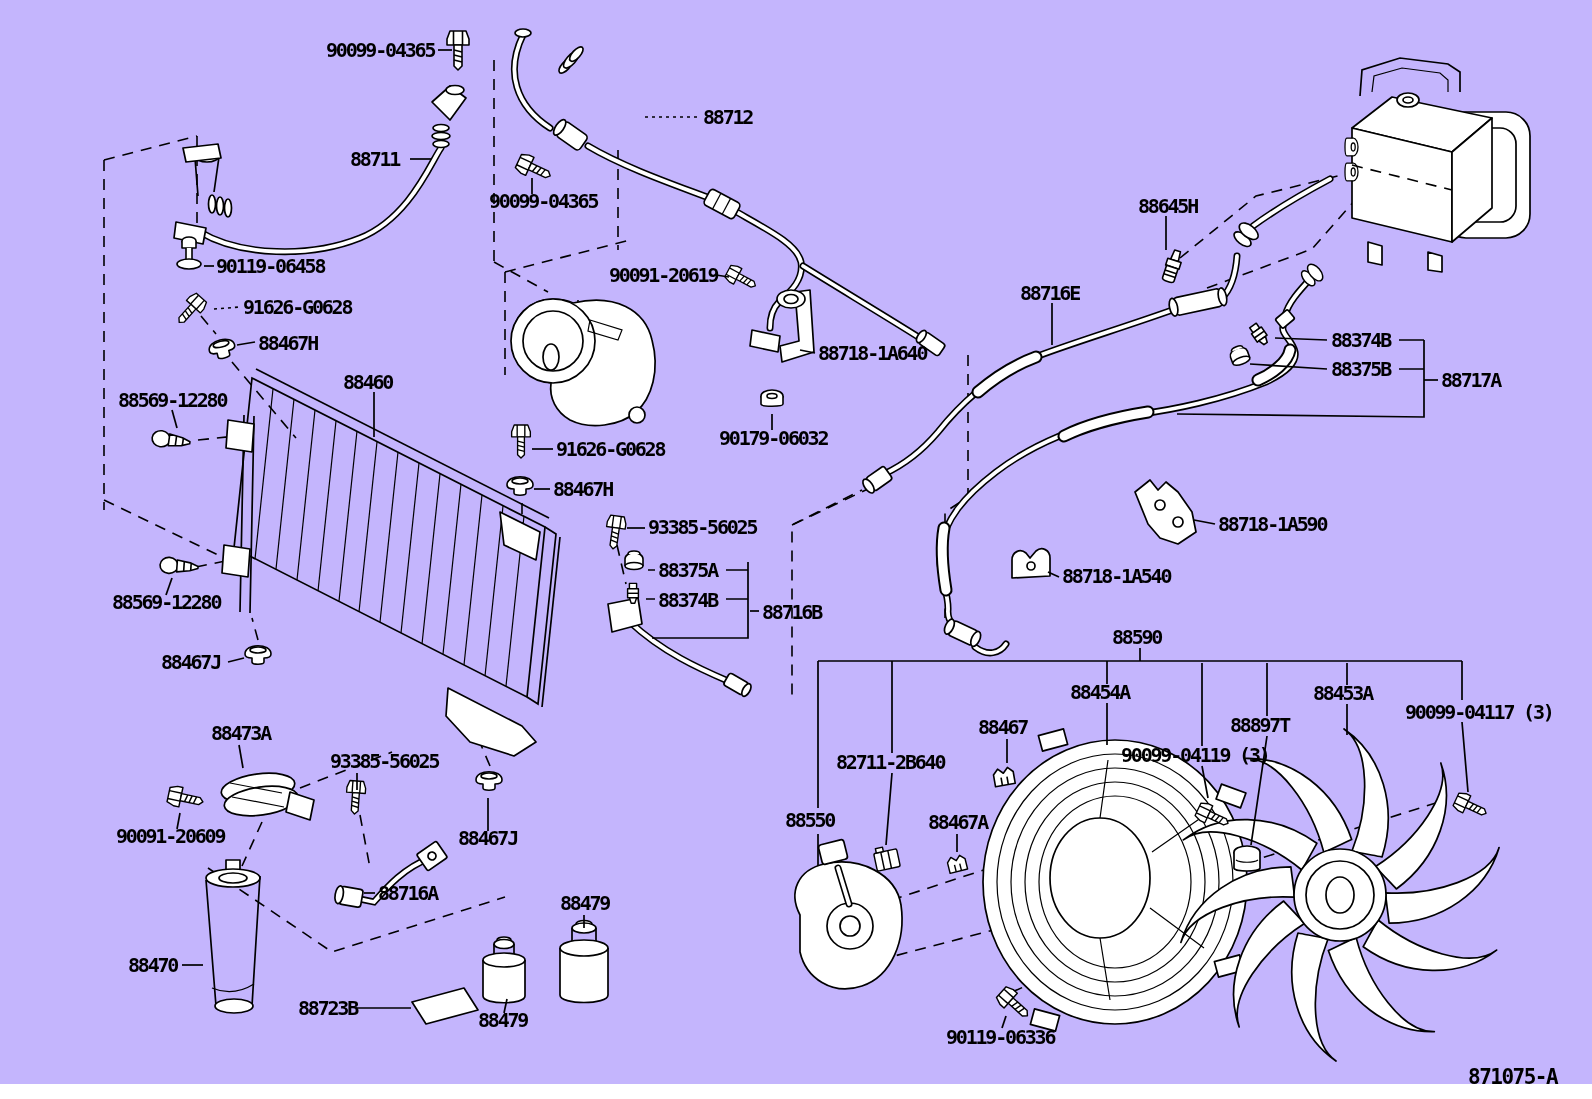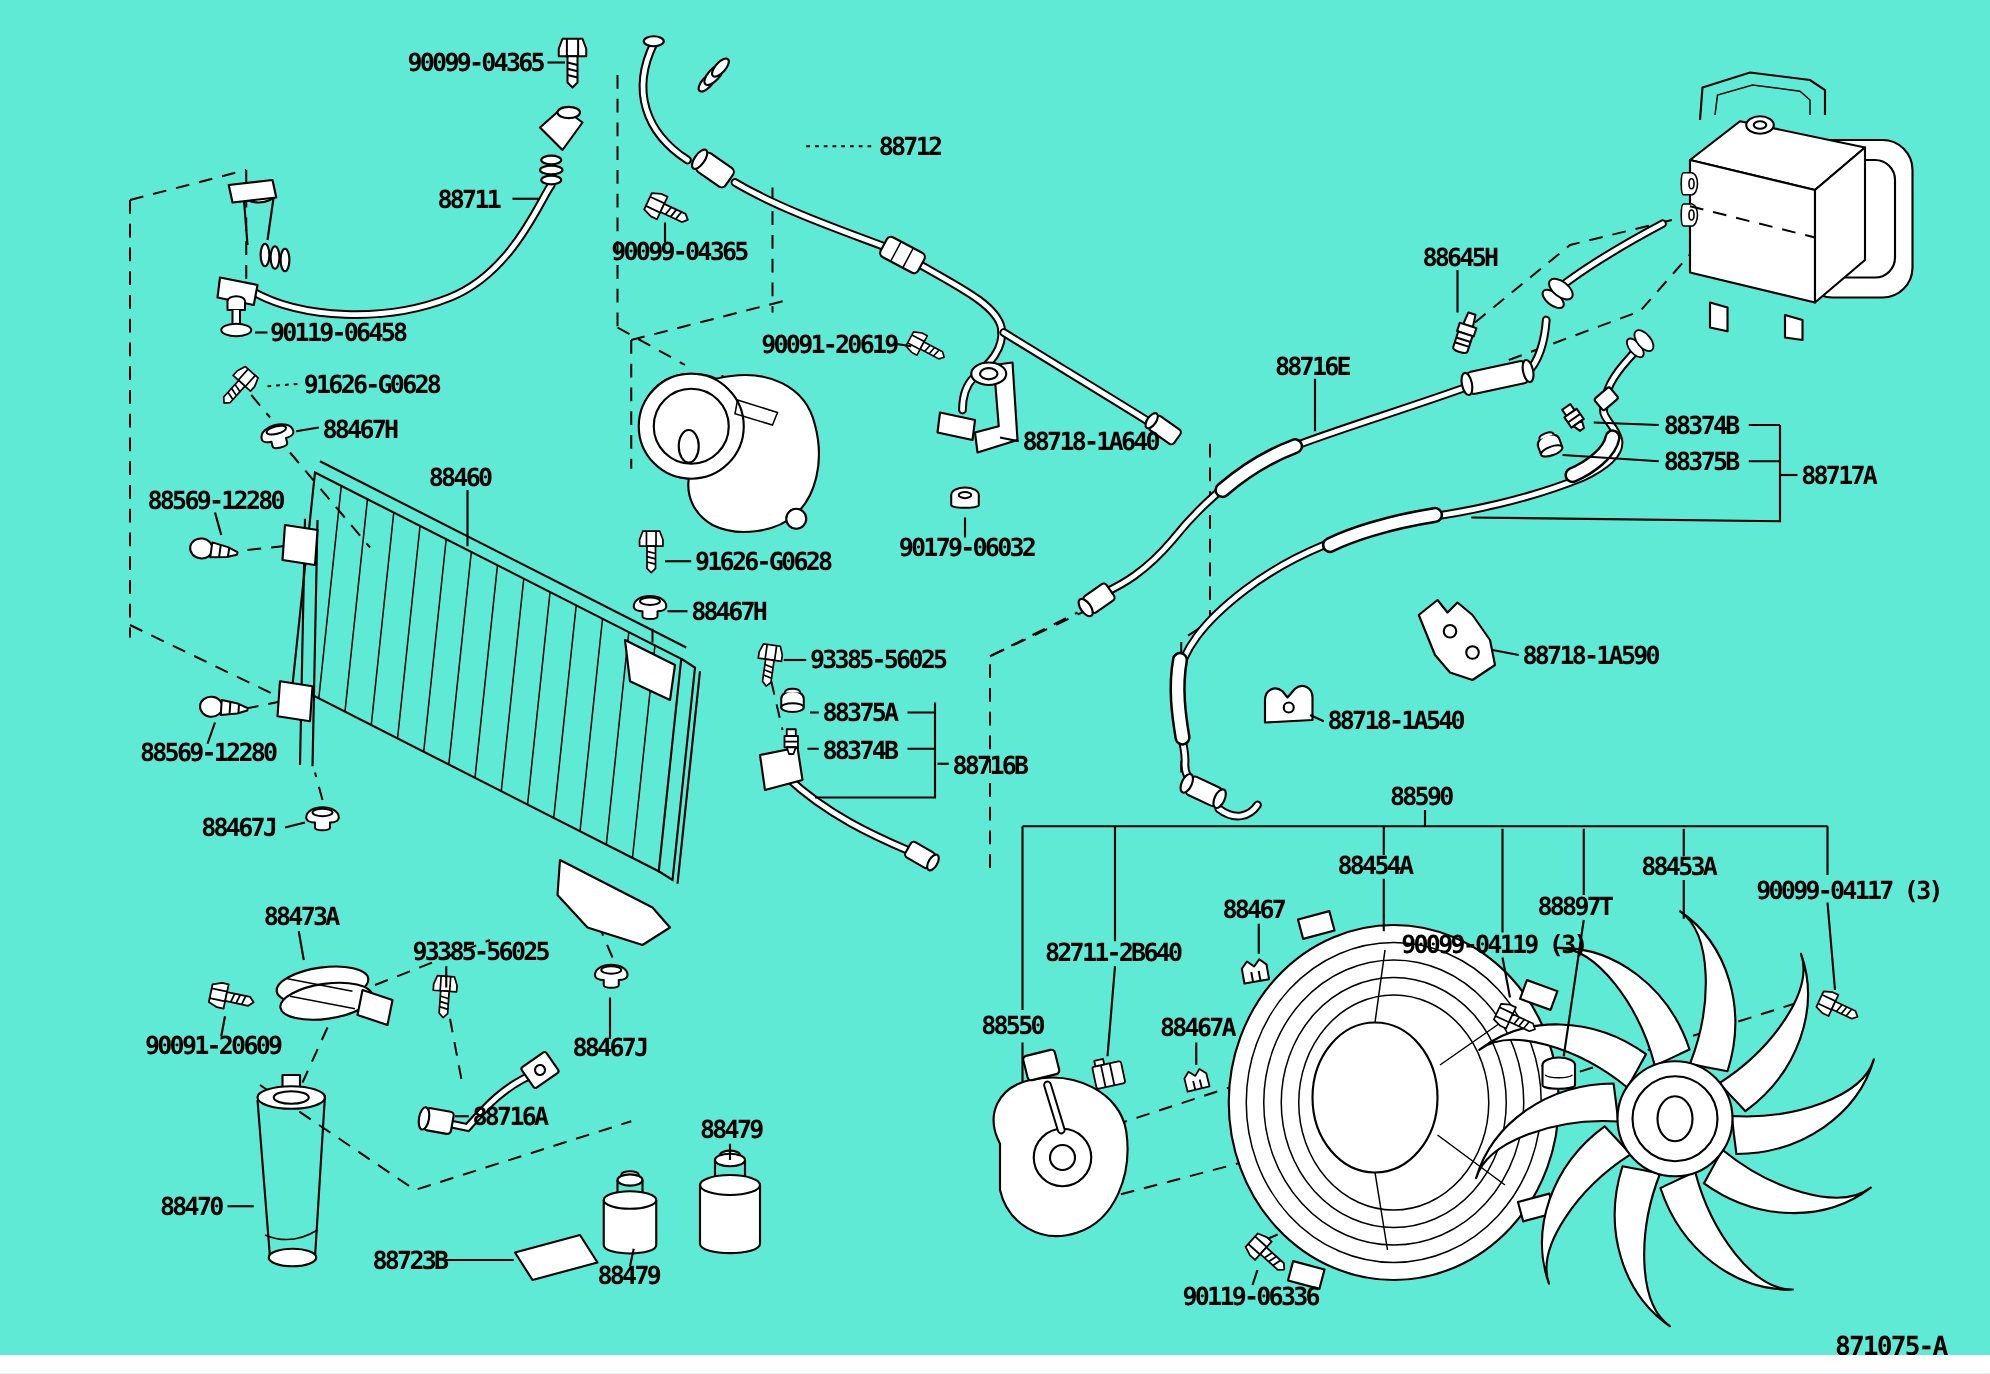--- a/index.html
+++ b/index.html
@@ -1,17 +1,17 @@
 <!DOCTYPE html>
 <html><head>
 <meta charset="utf-8">
 <title>871075-A</title>
 <style>
   html,body{margin:0;padding:0;background:#fff;}
-  .stage{width:1592px;height:1084px;position:relative;background:#5eead4;}
+  .stage{width:1592px;height:1084px;position:relative;background:#c4b5fd;}
   svg{display:block;}
   .lbl{font-family:"DejaVu Sans Mono","Liberation Mono",monospace;font-weight:700;
        font-size:20px;letter-spacing:-2.2px;fill:#000;}
   .ref{font-family:"DejaVu Sans Mono","Liberation Mono",monospace;font-weight:700;
        font-size:21px;letter-spacing:-1.5px;fill:#000;}
   .ln{stroke:#000;stroke-width:1.7;fill:none;}
   .thin{stroke:#000;stroke-width:1.2;fill:none;}
   .dash{stroke:#000;stroke-width:1.6;fill:none;stroke-dasharray:11 8;}
   .dot{stroke:#000;stroke-width:1.6;fill:none;stroke-dasharray:3 4;}
   .to{fill:none;stroke:#000;stroke-width:7;stroke-linecap:round;}

